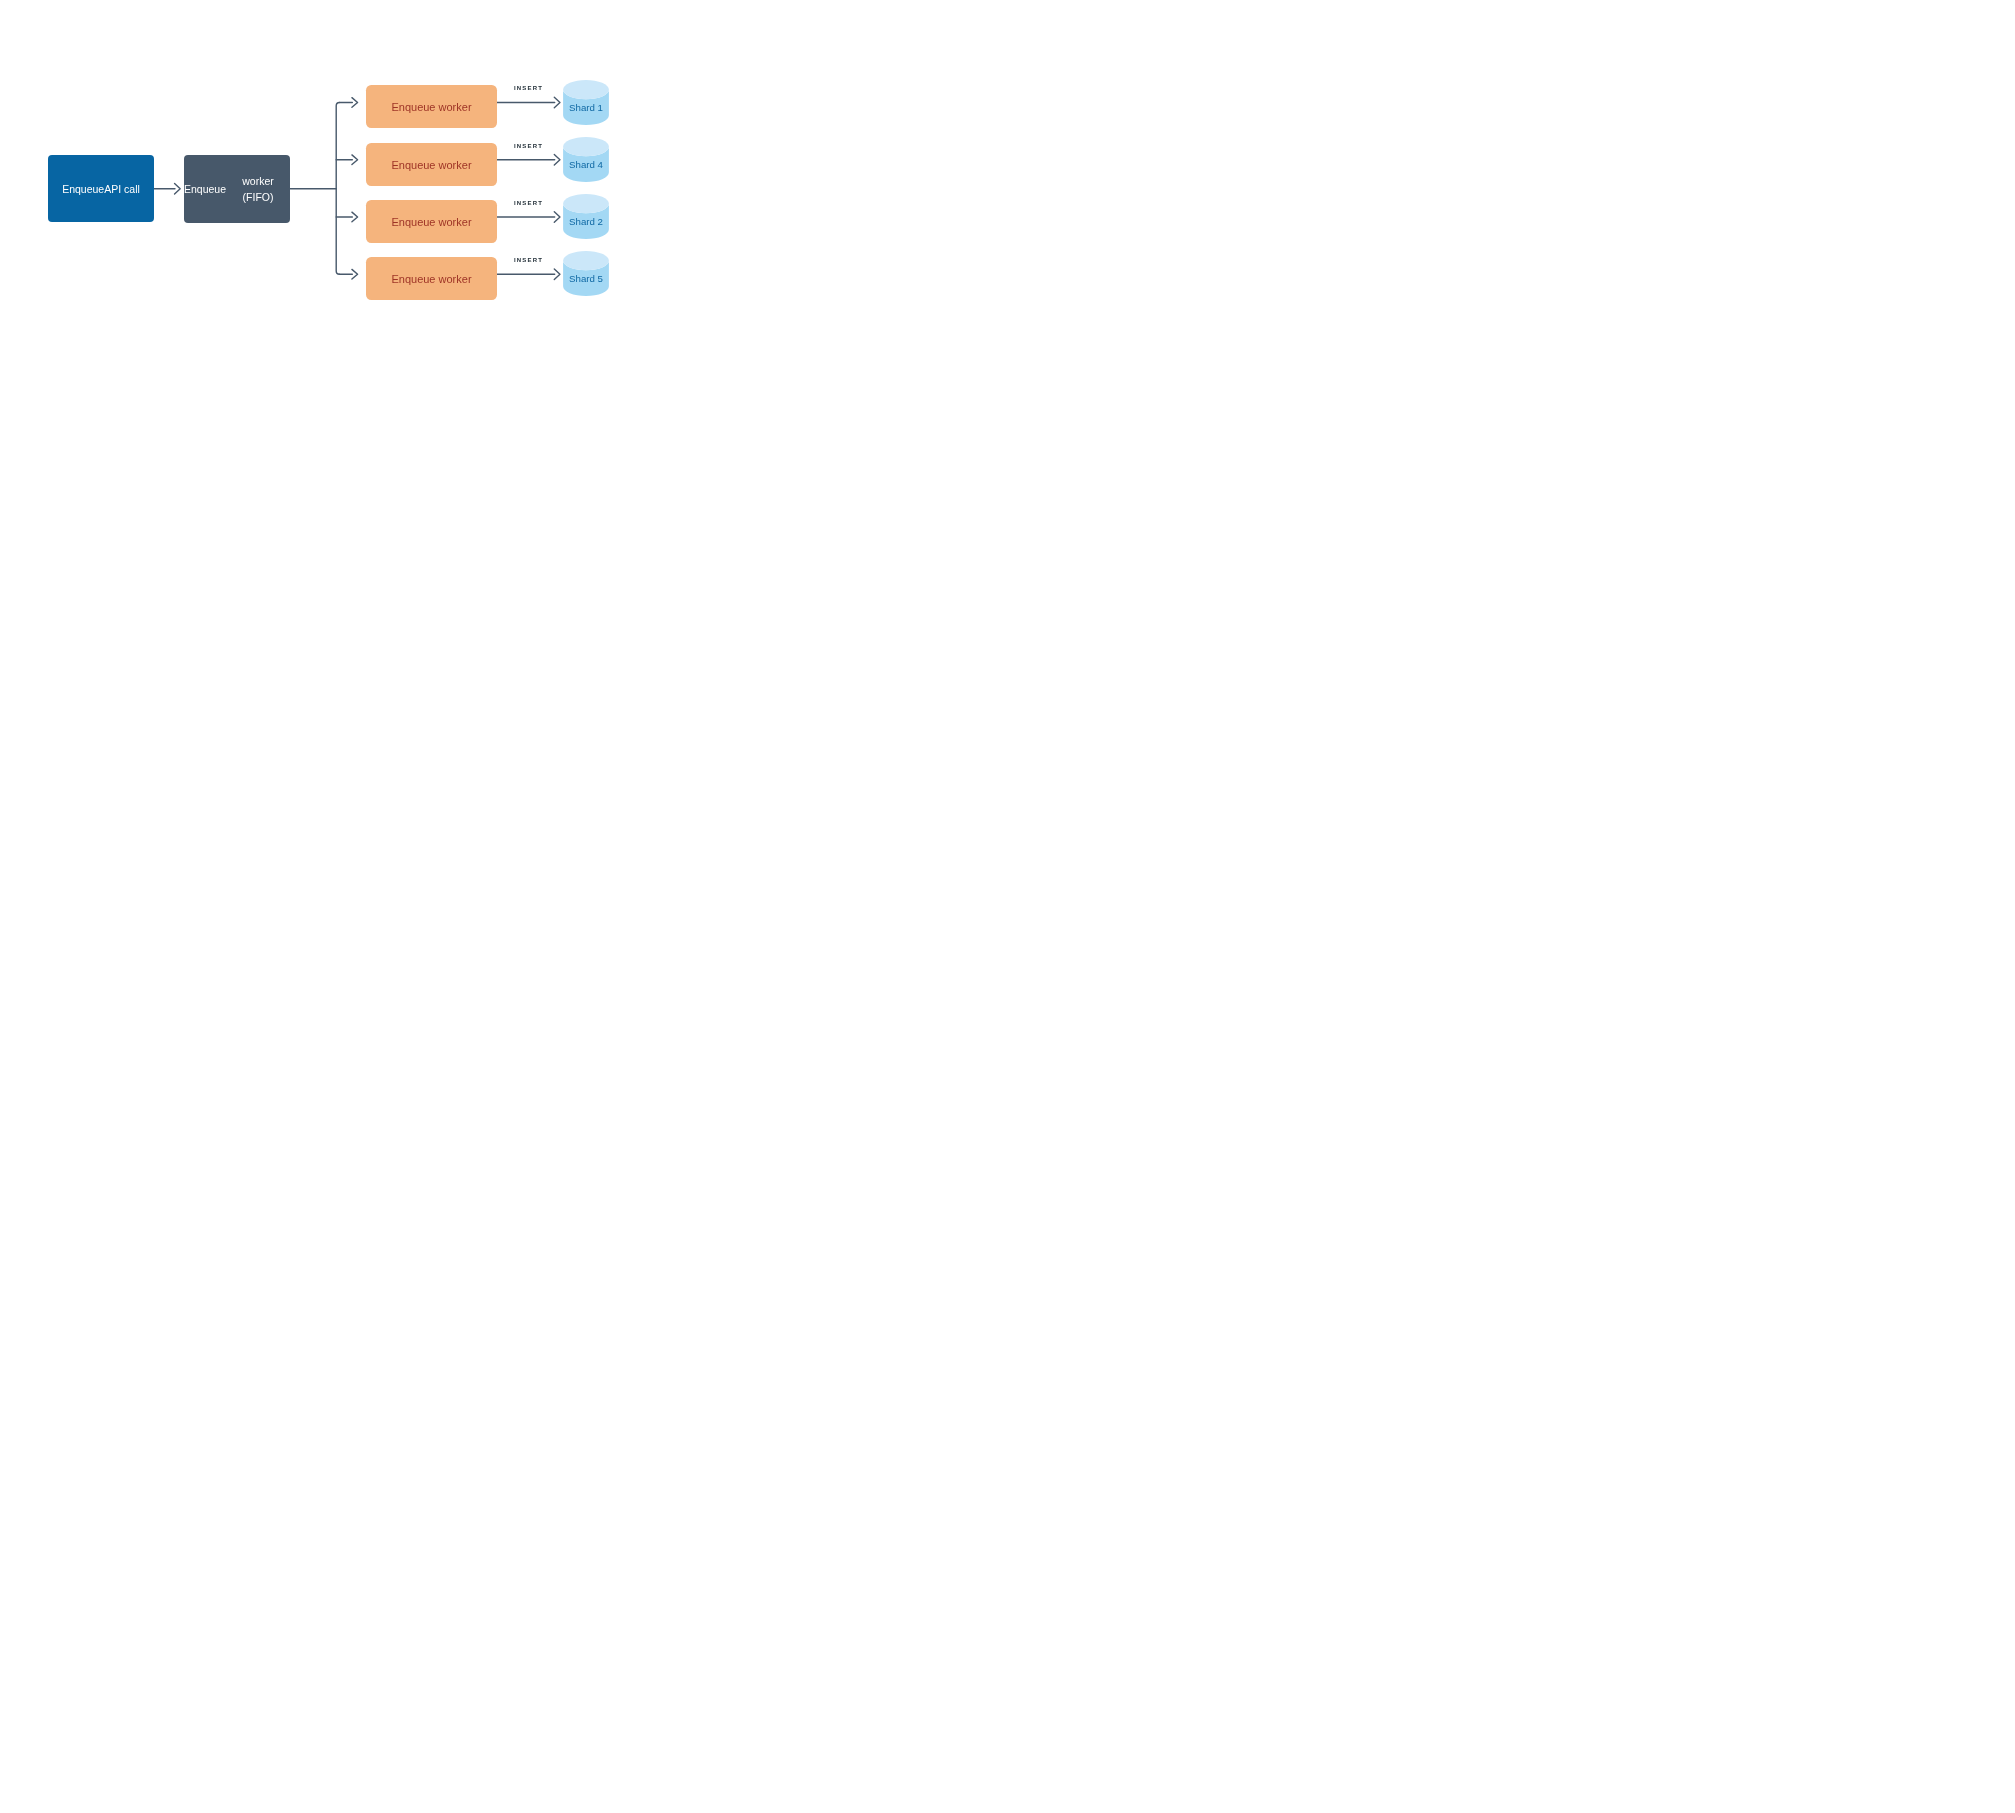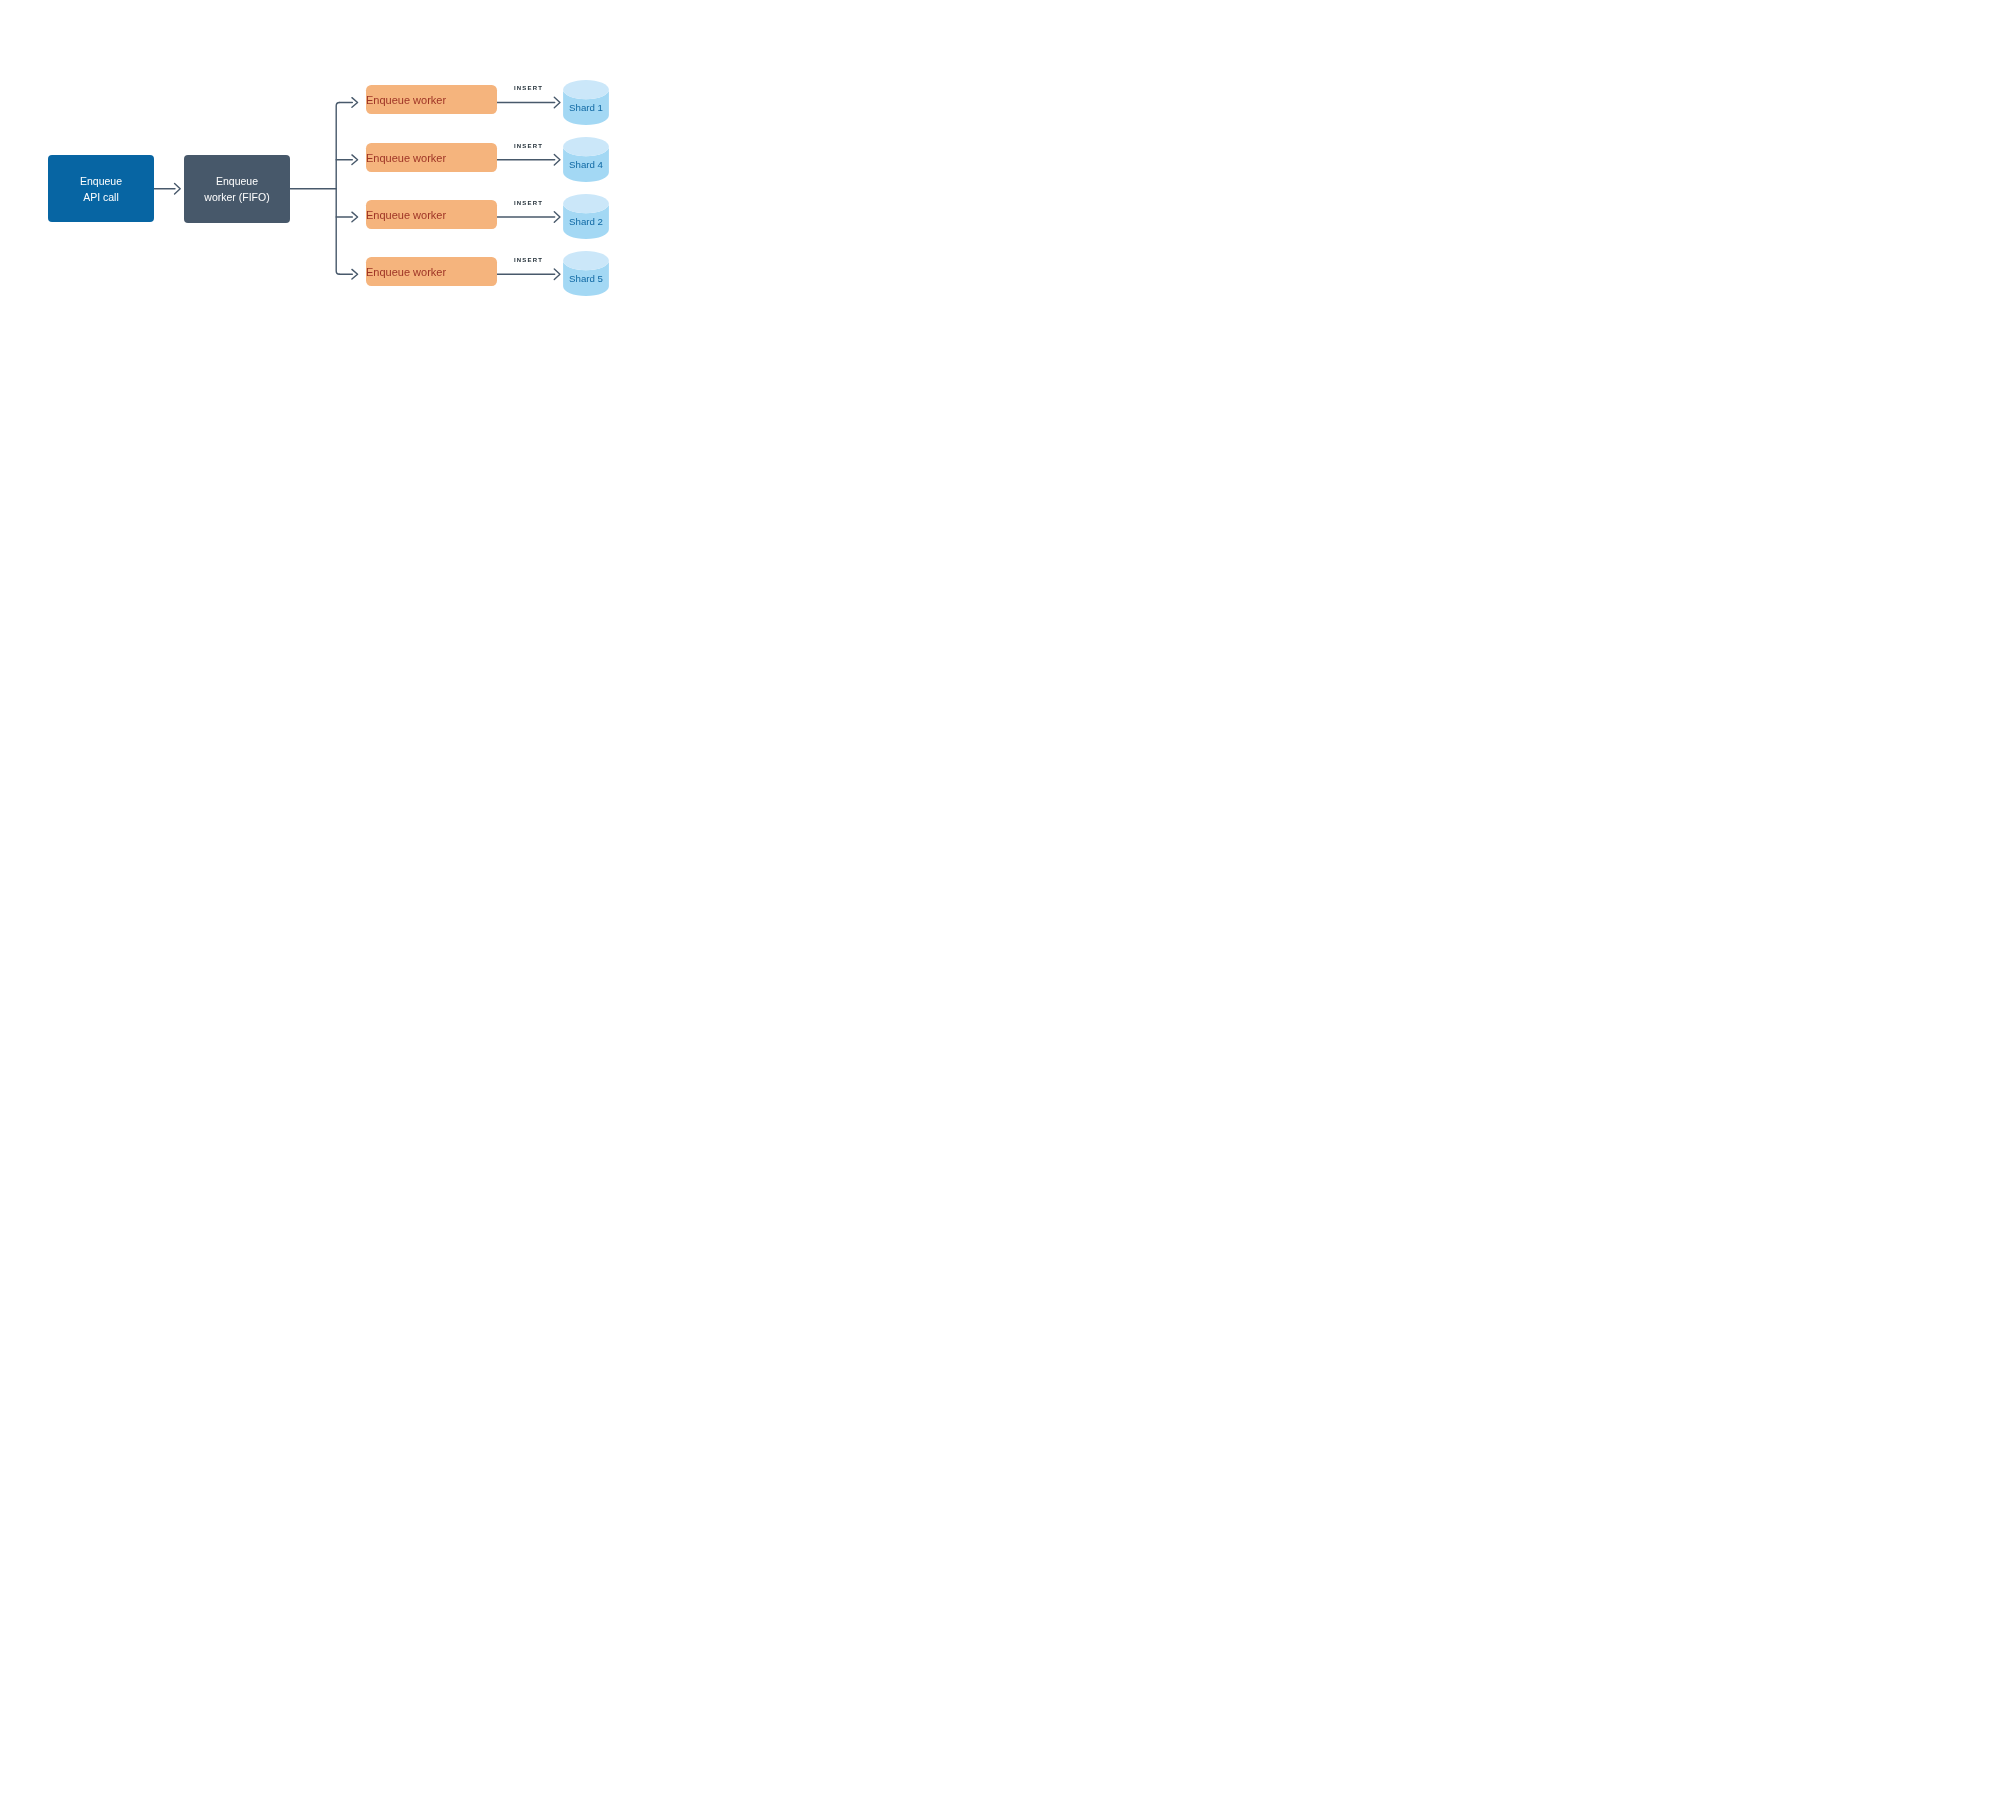--- a/index.html
+++ b/index.html
@@ -26,21 +26,20 @@
   #connectors path {
     fill: none;
     stroke: var(--connector, #48596b);
     stroke-width: 3.5;
     stroke-linecap: round;
     stroke-linejoin: round;
   }
   .node {
     position: absolute;
     display: flex;
-    flex-direction: column;
     align-items: center;
     justify-content: center;
     text-align: center;
     color: #ffffff;
     font-size: 10.5px;
     line-height: 16px;
     border-radius: 4px;
   }
   .node-api {
     left: 48px; top: 155px;
@@ -48,26 +47,26 @@
     background: var(--node_api_bg, #0765a3);
   }
   .node-buffer {
     left: 184px; top: 155px;
     width: 106px; height: 68px;
     background: var(--node_buffer_bg, #47586a);
   }
   .worker {
     position: absolute;
     left: 366px;
-    width: 131px; height: 29px;
+    width: 131px; height: 43px;
     background: var(--worker_bg, #f5b47d);
     border-radius: 5.2px;
     display: flex;
     align-items: center;
-    justify-content: flex-start;
+    justify-content: center;
     color: var(--worker_text, #9e3426);
     font-size: 11px;
   }
   .insert-label {
     position: absolute;
     left: 497px;
     width: 63px; height: 11.3px;
     text-align: center;
     font-size: 6px;
     font-weight: 700;

